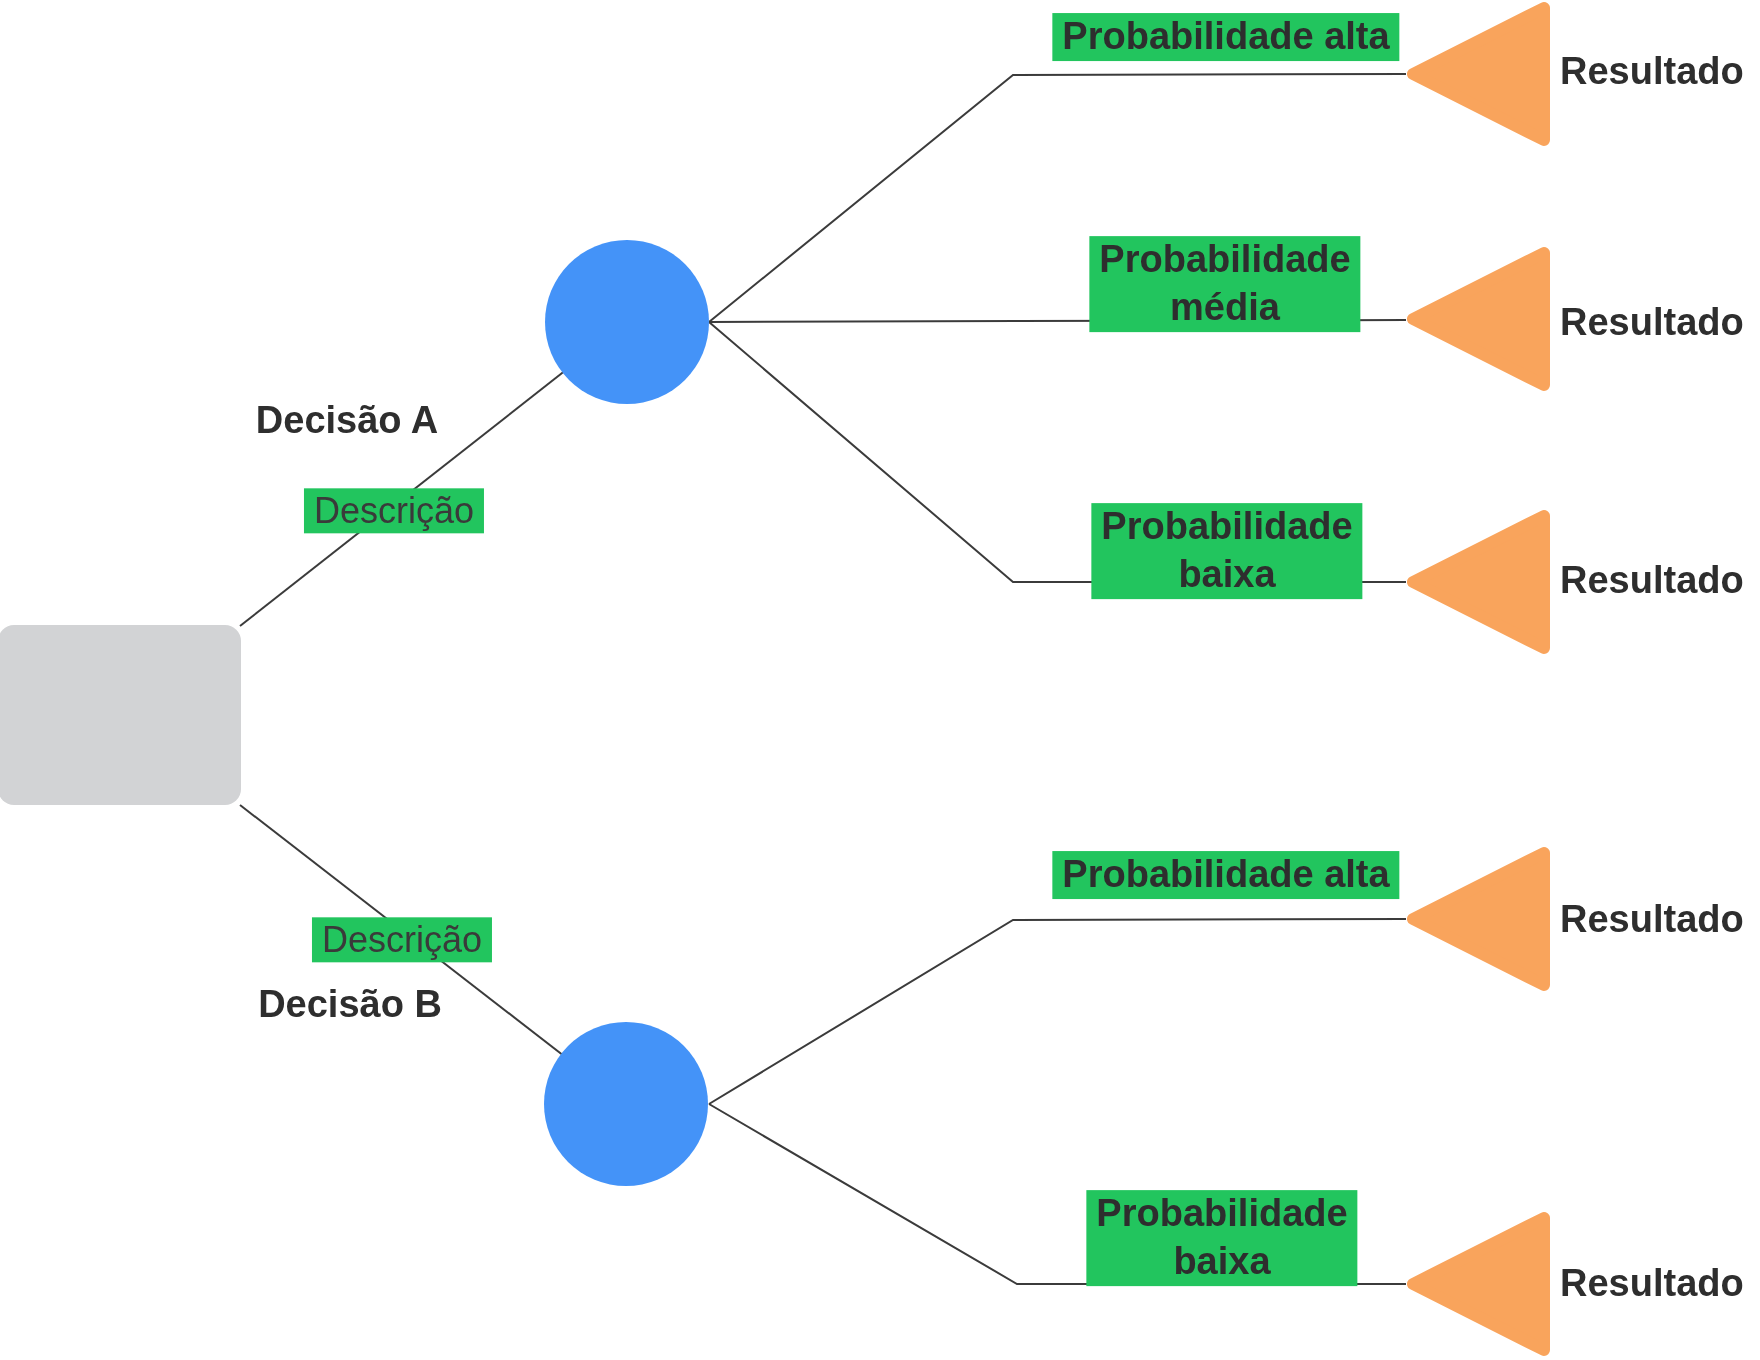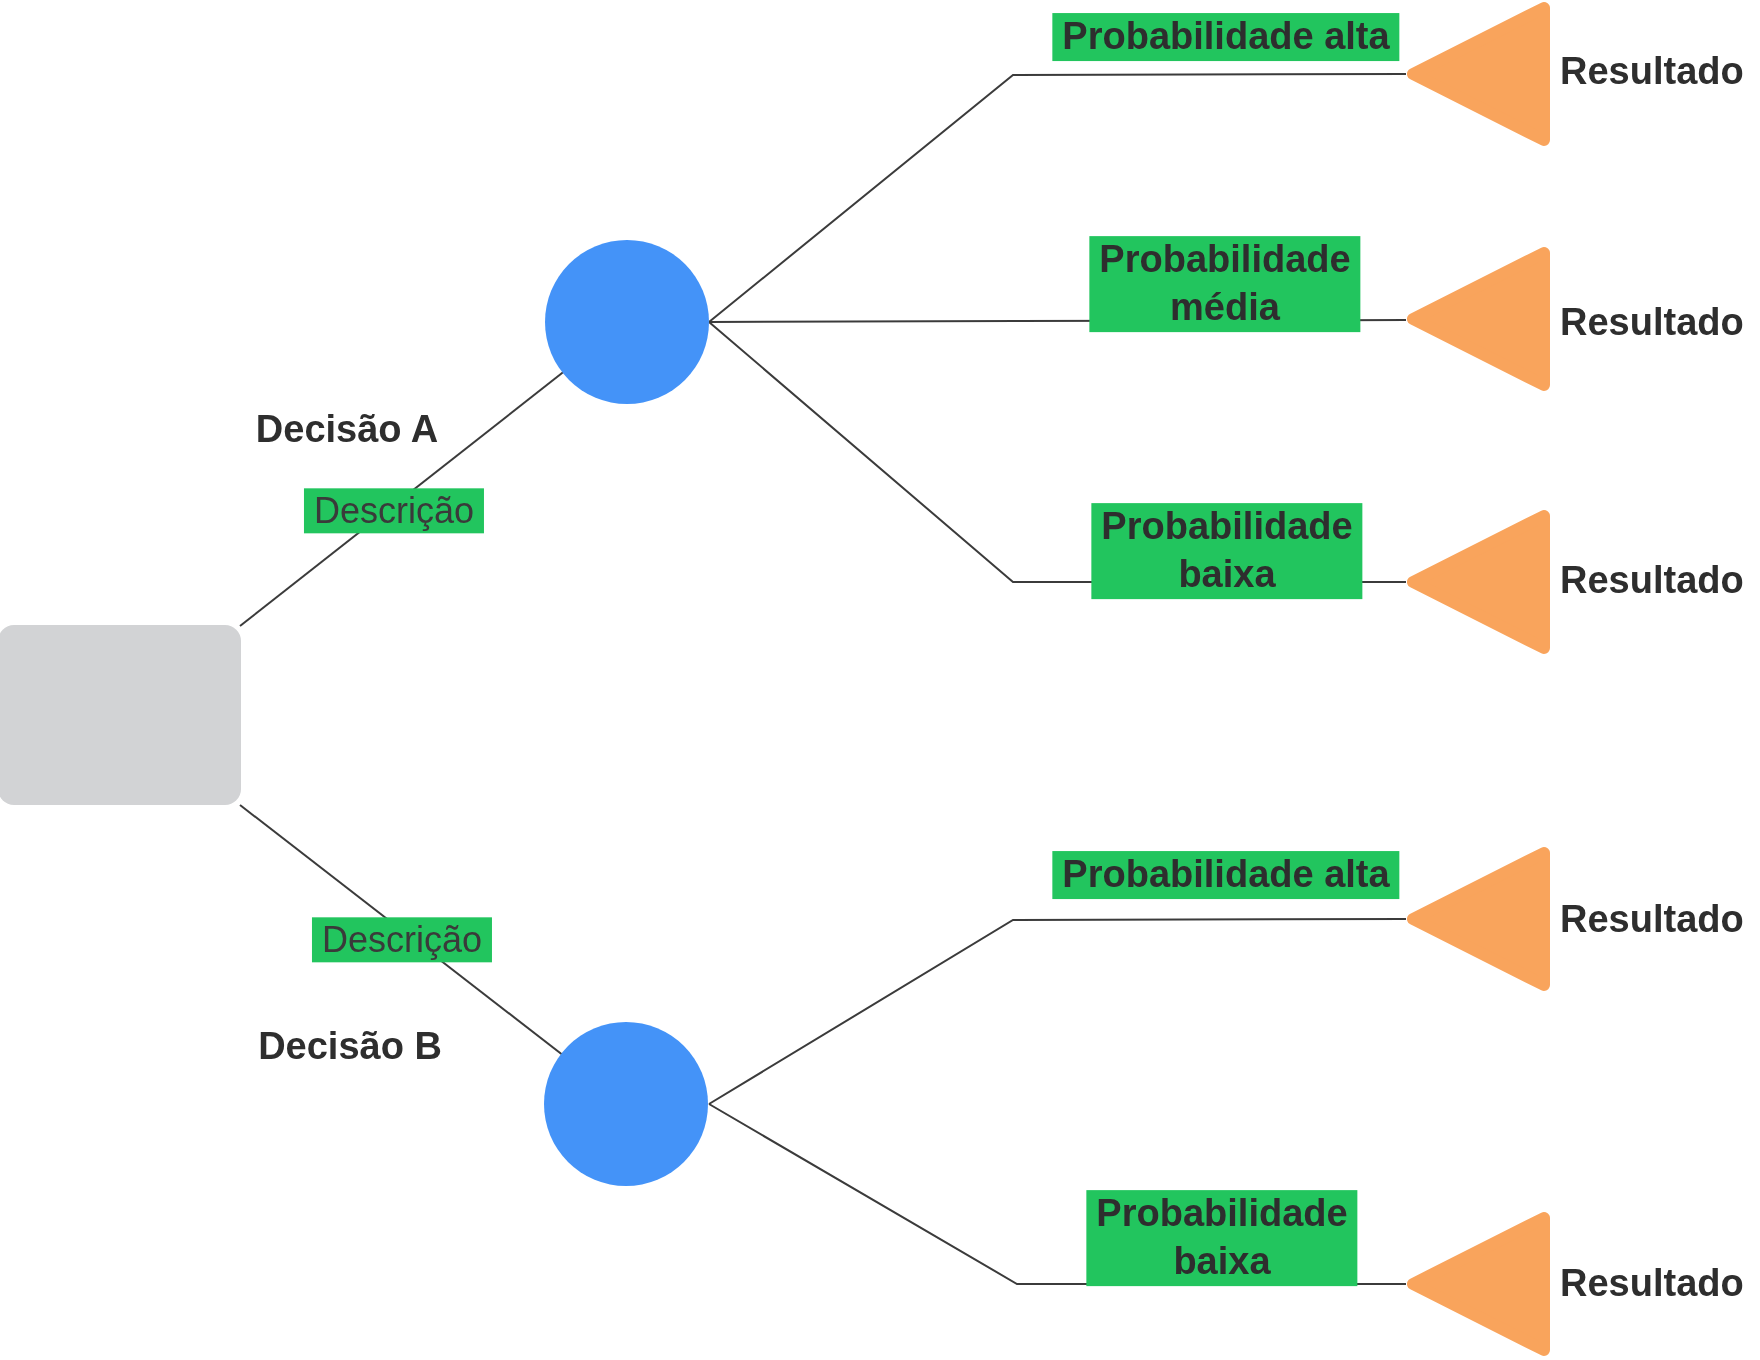--- a/index.html
+++ b/index.html
@@ -56,25 +56,25 @@
 
     <g stroke-width="12" stroke-linejoin="round">
       <path d="M1413,74 L1544,8 L1544,140 Z" stroke="#f9a45c" fill="#f9a45c"></path>
       <path d="M1413,319 L1544,253 L1544,385 Z" stroke="#f9a45c" fill="#f9a45c"></path>
       <path d="M1413,582 L1544,516 L1544,648 Z" stroke="#f9a45c" fill="#f9a45c"></path>
       <path d="M1413,919 L1544,853 L1544,985 Z" stroke="#f9a45c" fill="#f9a45c"></path>
       <path d="M1413,1284 L1544,1218 L1544,1350 Z" stroke="#f9a45c" fill="#f9a45c"></path>
     </g>
   </svg>
 
-  <div class="label bold" style="left:347px; top:421px;margin-top:9px;">Decisão A</div>
+  <div class="label bold" style="left:347px; top:421px;">Decisão A</div>
   <div class="label regular on-line" style="left:394px; top:497px;">Descrição</div>
 
   <div class="label regular on-line" style="left:402px; top:926px;">Descrição</div>
-  <div class="label bold" style="left:350px; top:1047px;">Decisão B</div>
+  <div class="label bold" style="left:350px; top:1005px;">Decisão B</div>
 
   <div class="label bold on-line" style="left:1226px; top:37px;">Probabilidade alta</div>
   <div class="label bold on-line" style="left:1225px; top:284px;">Probabilidade
 média</div>
   <div class="label bold on-line" style="left:1227px; top:551px;">Probabilidade
 baixa</div>
   <div class="label bold on-line" style="left:1226px; top:875px;">Probabilidade alta</div>
   <div class="label bold on-line" style="left:1222px; top:1238px;">Probabilidade
 baixa</div>
 

